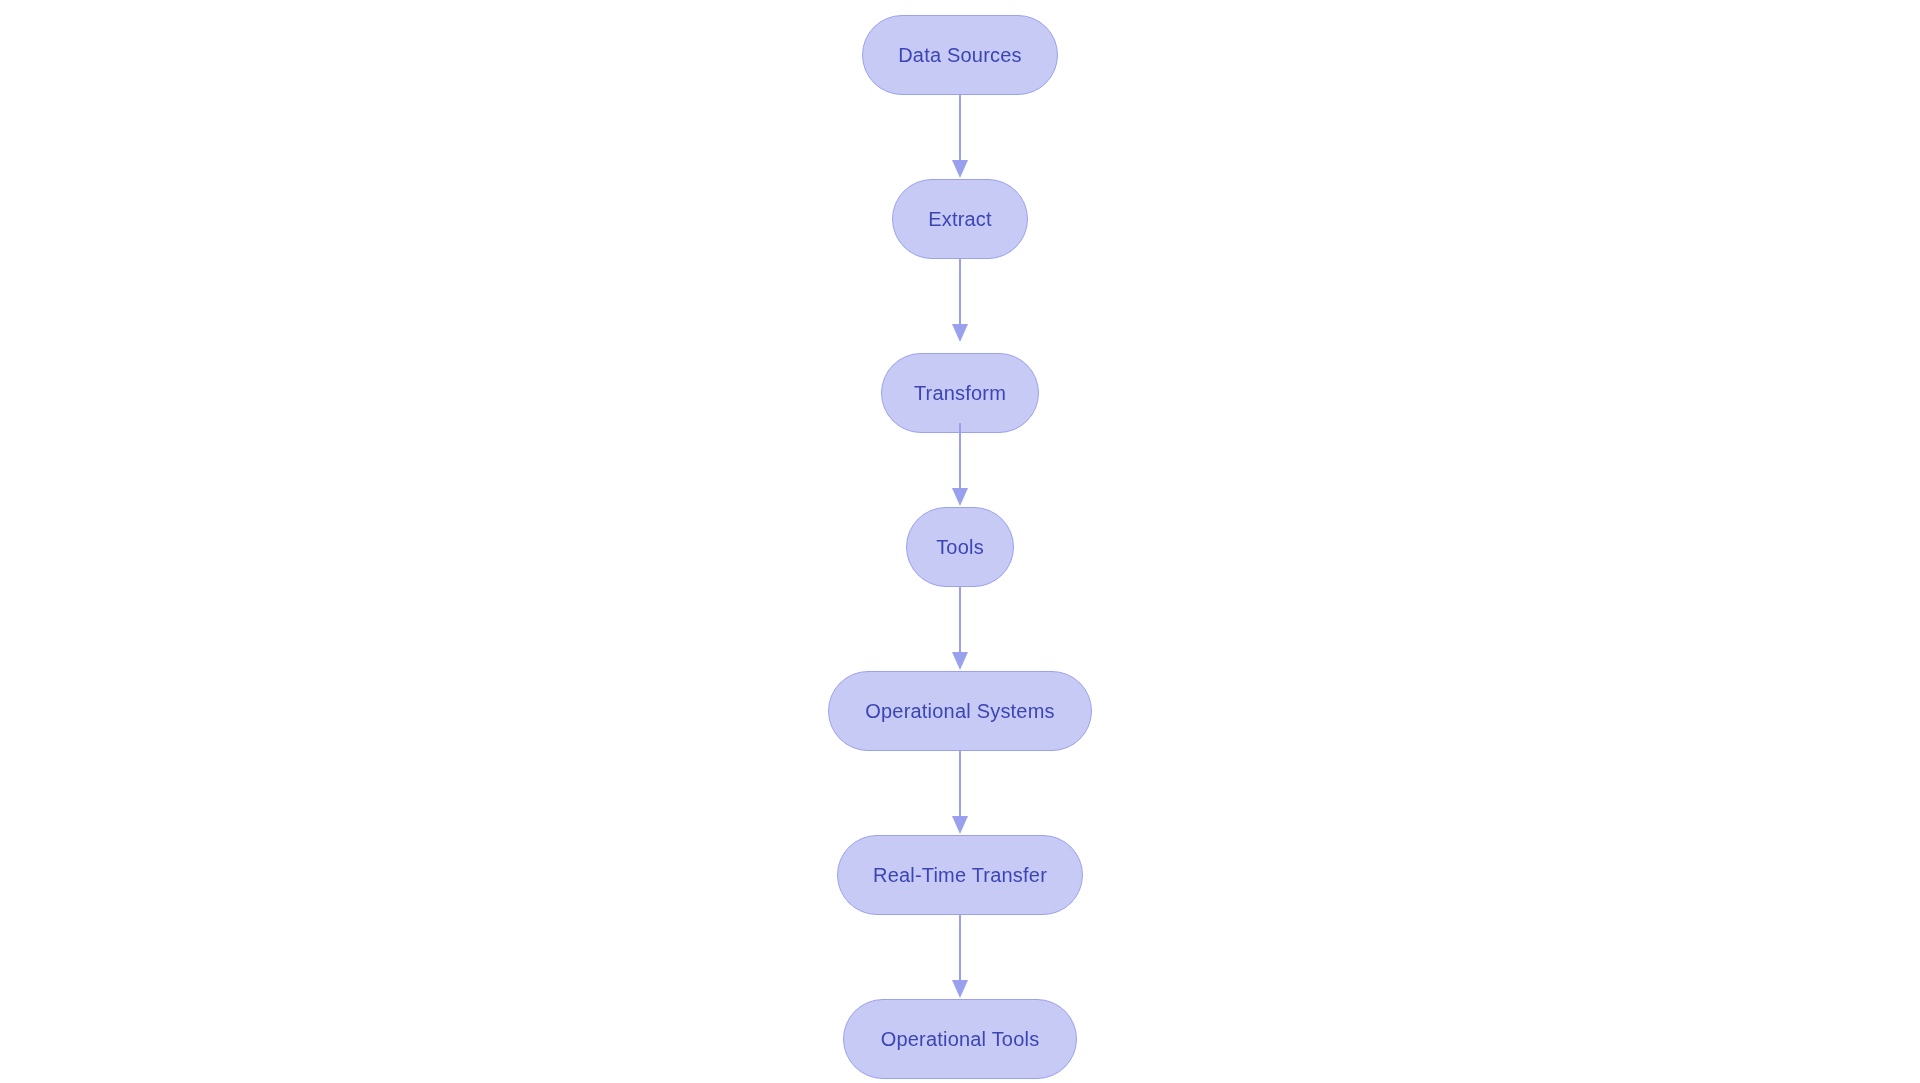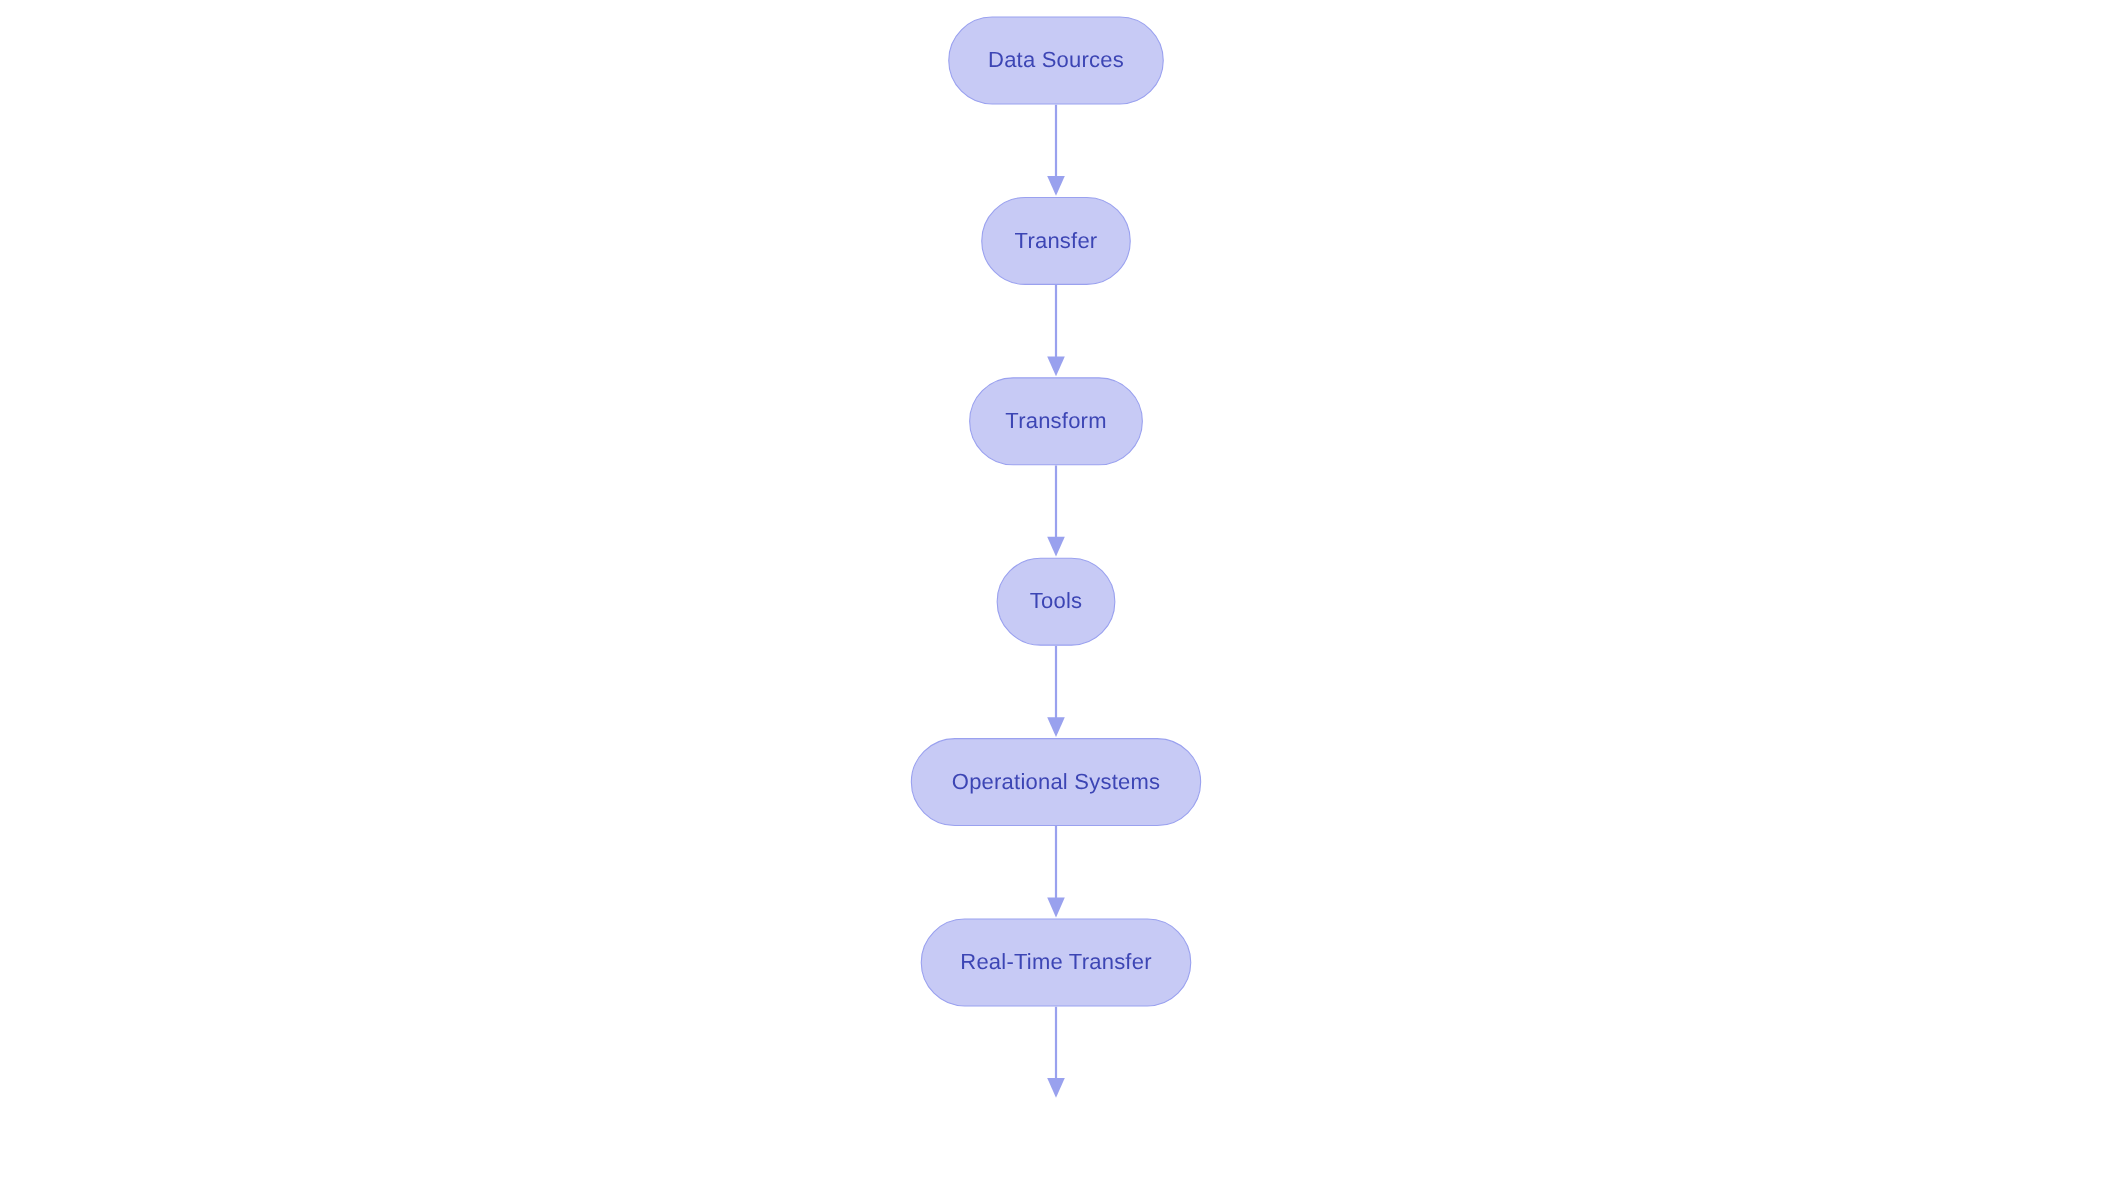--- a/index.html
+++ b/index.html
@@ -27,21 +27,21 @@
     display: flex;
     align-items: center;
     justify-content: center;
     color: var(--node-text, #3c45b4);
     font-size: 20px;
     letter-spacing: 0.2px;
     white-space: nowrap;
   }
   .n0 { top: 15px;  width: 196px; }
   .n1 { top: 179px; width: 136px; }
-  .n2 { top: 343px; width: 158px; }
+  .n2 { top: 353px; width: 158px; }
   .n3 { top: 507px; width: 108px; }
   .n4 { top: 671px; width: 264px; }
   .n5 { top: 835px; width: 246px; }
   .n6 { top: 999px; width: 234px; }
 
   .arrow {
     position: absolute;
     left: 50%;
     transform: translateX(-50%);
     width: 20px;
@@ -71,21 +71,21 @@
   <div class="pill n0">
     <span>Data Sources</span>
   </div>
 
   <svg class="arrow a0" viewBox="0 0 20 84">
     <line x1="10" y1="0" x2="10" y2="66"></line>
     <polygon points="2,65 18,65 10,83"></polygon>
   </svg>
 
   <div class="pill n1">
-    <span>Transfer</span>
+    <span>Extract</span>
   </div>
 
   <svg class="arrow a1" viewBox="0 0 20 84">
     <line x1="10" y1="0" x2="10" y2="66"></line>
     <polygon points="2,65 18,65 10,83"></polygon>
   </svg>
 
   <div class="pill n2">
     <span>Transform</span>
   </div>
@@ -115,14 +115,17 @@
 
   <div class="pill n5">
     <span>Real-Time Transfer</span>
   </div>
 
   <svg class="arrow a5" viewBox="0 0 20 84">
     <line x1="10" y1="0" x2="10" y2="66"></line>
     <polygon points="2,65 18,65 10,83"></polygon>
   </svg>
 
+  <div class="pill n6">
+    <span>Operational Tools</span>
+  </div>
 
 </div>
 
 </body></html>

